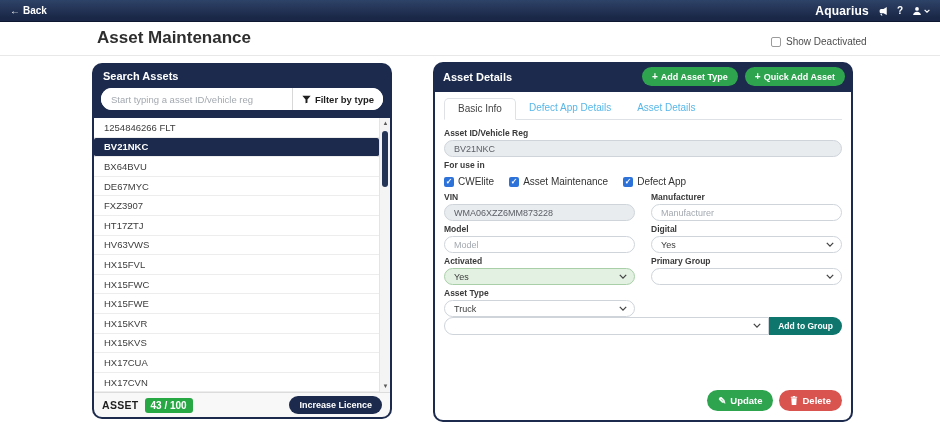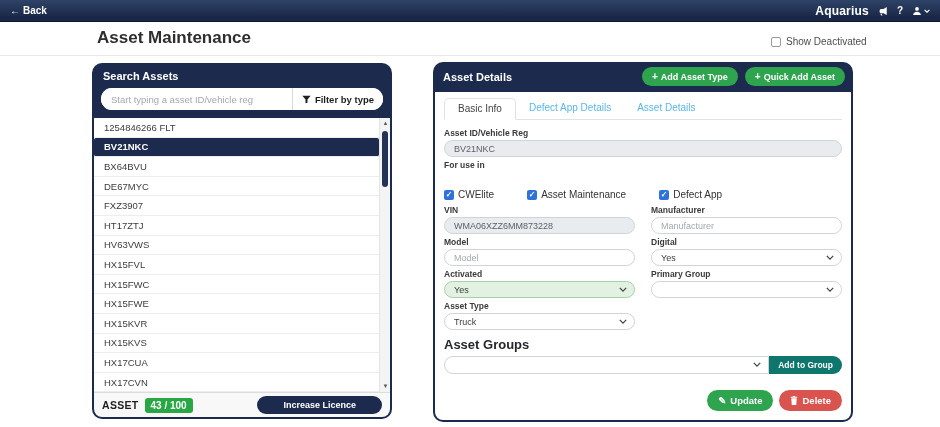--- a/index.html
+++ b/index.html
@@ -52,21 +52,21 @@
   .vs-arrow.down { position:absolute; bottom:0; }
   .vs-thumb { position:absolute; top:13px; left:2px; width:6px; height:56px; background:#243457; border-radius:3px; cursor:pointer; }
 
   
   .cl-foot { height:25px; background:#f8f8f8; border-top:1px solid #dcdcdc; border-radius:0 0 8px 8px;
     display:flex; align-items:center; padding:0 8px; gap:6px; }
   .asset-word { font-size:10.5px; font-weight:800; color:#1e1e1e; letter-spacing:.3px; }
   .count-badge { background:#28a745; color:#fff; font-size:10px; font-weight:bold; padding:2px 6px; border-radius:3px; }
   .foot-spacer { flex:1; }
   .increase-btn { background:#1c2a4d; color:#fff; border:none; font-size:9px; font-weight:bold;
-    padding:4px 26px; border-radius:12px; font-family:inherit; cursor:pointer;margin-left:22px; }
+    padding:4px 10px; border-radius:12px; font-family:inherit; cursor:pointer;margin-left:22px; }
 
   
   .cr-head { display:flex; align-items:center; padding:5px 6px 6px 8px; }
   .cr-head .panel-title { flex:1; }
   .green-pill { background:#2ea44f; border:none; color:#fff; font-size:9px; font-weight:bold;
     border-radius:12px; padding:4px 10px; margin-left:7px; display:flex; align-items:center; gap:3px;
     font-family:inherit; cursor:pointer; }
   .plus { font-size:10px; font-weight:bold; }
 
   
@@ -80,21 +80,21 @@
   .lbl { font-size:8.5px; font-weight:bold; color:#3a3a3a; margin:3px 0 2px; }
   .inp { width:100%; height:17px; border:1px solid #ced4da; border-radius:10px; font-size:9px;
     padding:0 9px; color:#3c3c3c; font-family:inherit; background:#fff; outline:none; display:flex; align-items:center; }
   .inp::placeholder { color:#a3a9b0; }
   .inp.gray { background:#e9ecef; color:#5c6066; }
   .sel { position:relative; }
   .sel .inp { padding-right:20px; cursor:pointer; }
   .chev { position:absolute; right:8px; top:6px; pointer-events:none; }
   .inp.green { background:#e3f1e2; border-color:#a9cfa9; }
 
-  .cbrow { display:flex; gap:33px; margin:17px 0 2px; }
+  .cbrow { display:flex; gap:15px; margin:4px 0 2px; }
   .cbitem { display:flex; align-items:center; gap:4px; font-size:10px; color:#333; cursor:pointer; }
   .cb { width:10px; height:10px; background:#2d72d9; border-radius:2px; color:#fff; font-size:8px;
     line-height:10px; text-align:center; font-weight:bold; }
   .cb.checked::after { content:"✓"; }
 
   .row2 { display:flex; gap:16px; }
   .col { flex:1; min-width:0; }
 
   .ag-heading { font-size:13px; font-weight:bold; color:#24272b; margin:7px 0 4px; }
   .grp { display:flex; }
@@ -331,21 +331,20 @@
         <div class="sel">
           <div class="inp">Truck</div>
           <svg class="chev" width="8" height="5" viewBox="0 0 10 6">
               <path d="M1 1l4 4 4-4" stroke="#444" stroke-width="1.6" fill="none"></path>
             </svg>
         </div>
       </div>
       <div class="col"></div>
     </div>
 
-    <div class="ag-heading">Asset Groups</div>
     <div class="grp">
       <div class="sel">
         <div class="inp"></div>
         <svg class="chev" width="8" height="5" viewBox="0 0 10 6">
             <path d="M1 1l4 4 4-4" stroke="#444" stroke-width="1.6" fill="none"></path>
           </svg>
       </div>
       <button class="addgrp-btn">Add to Group</button>
     </div>
 

